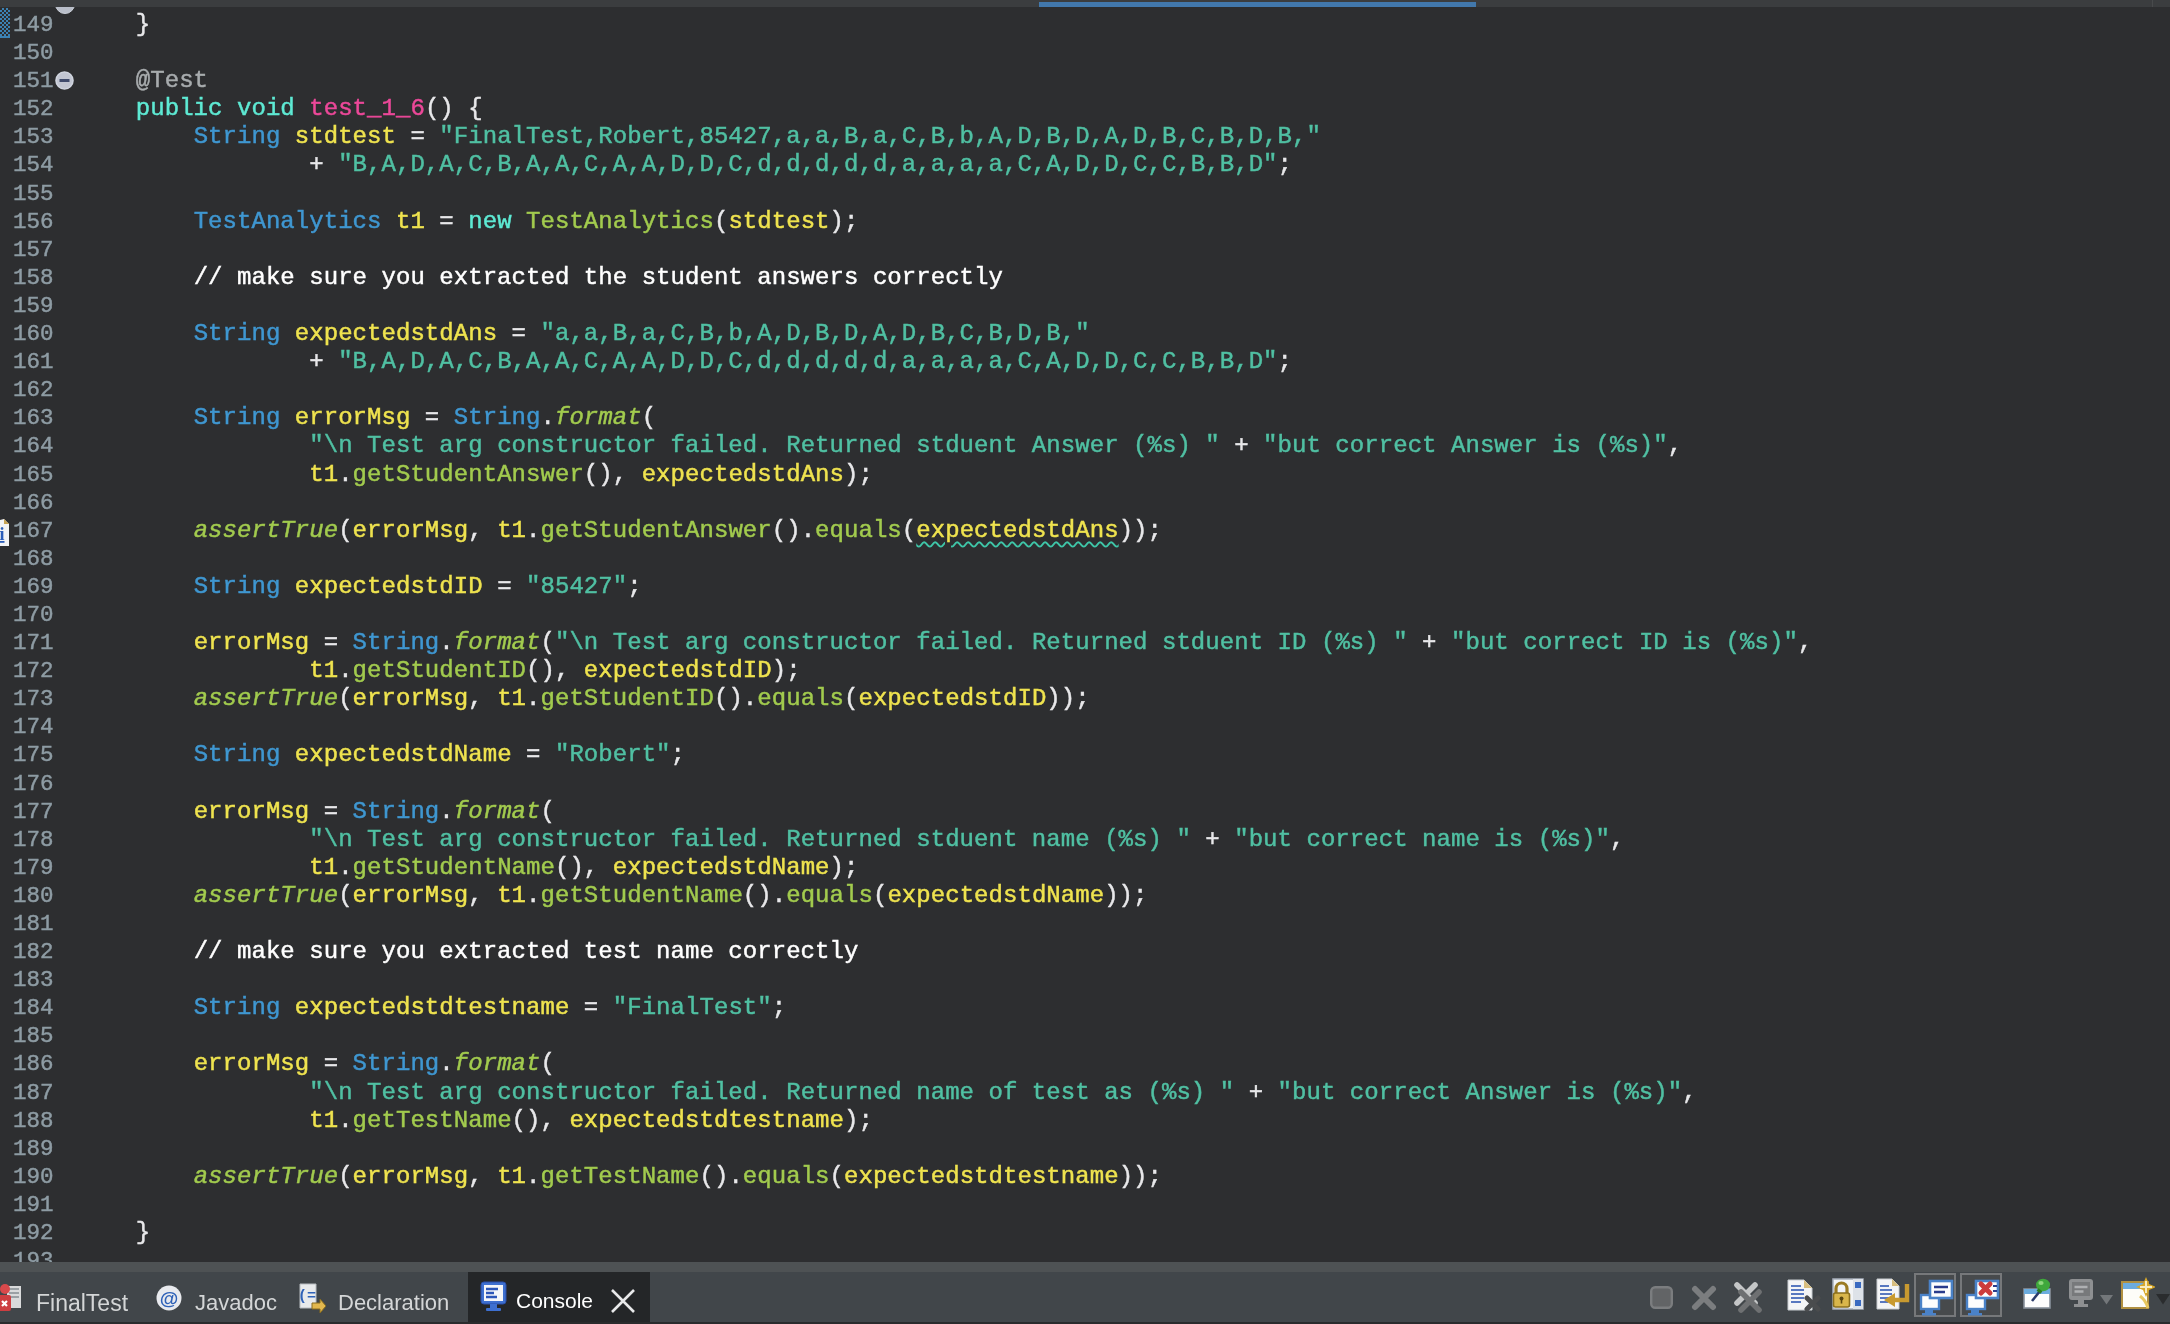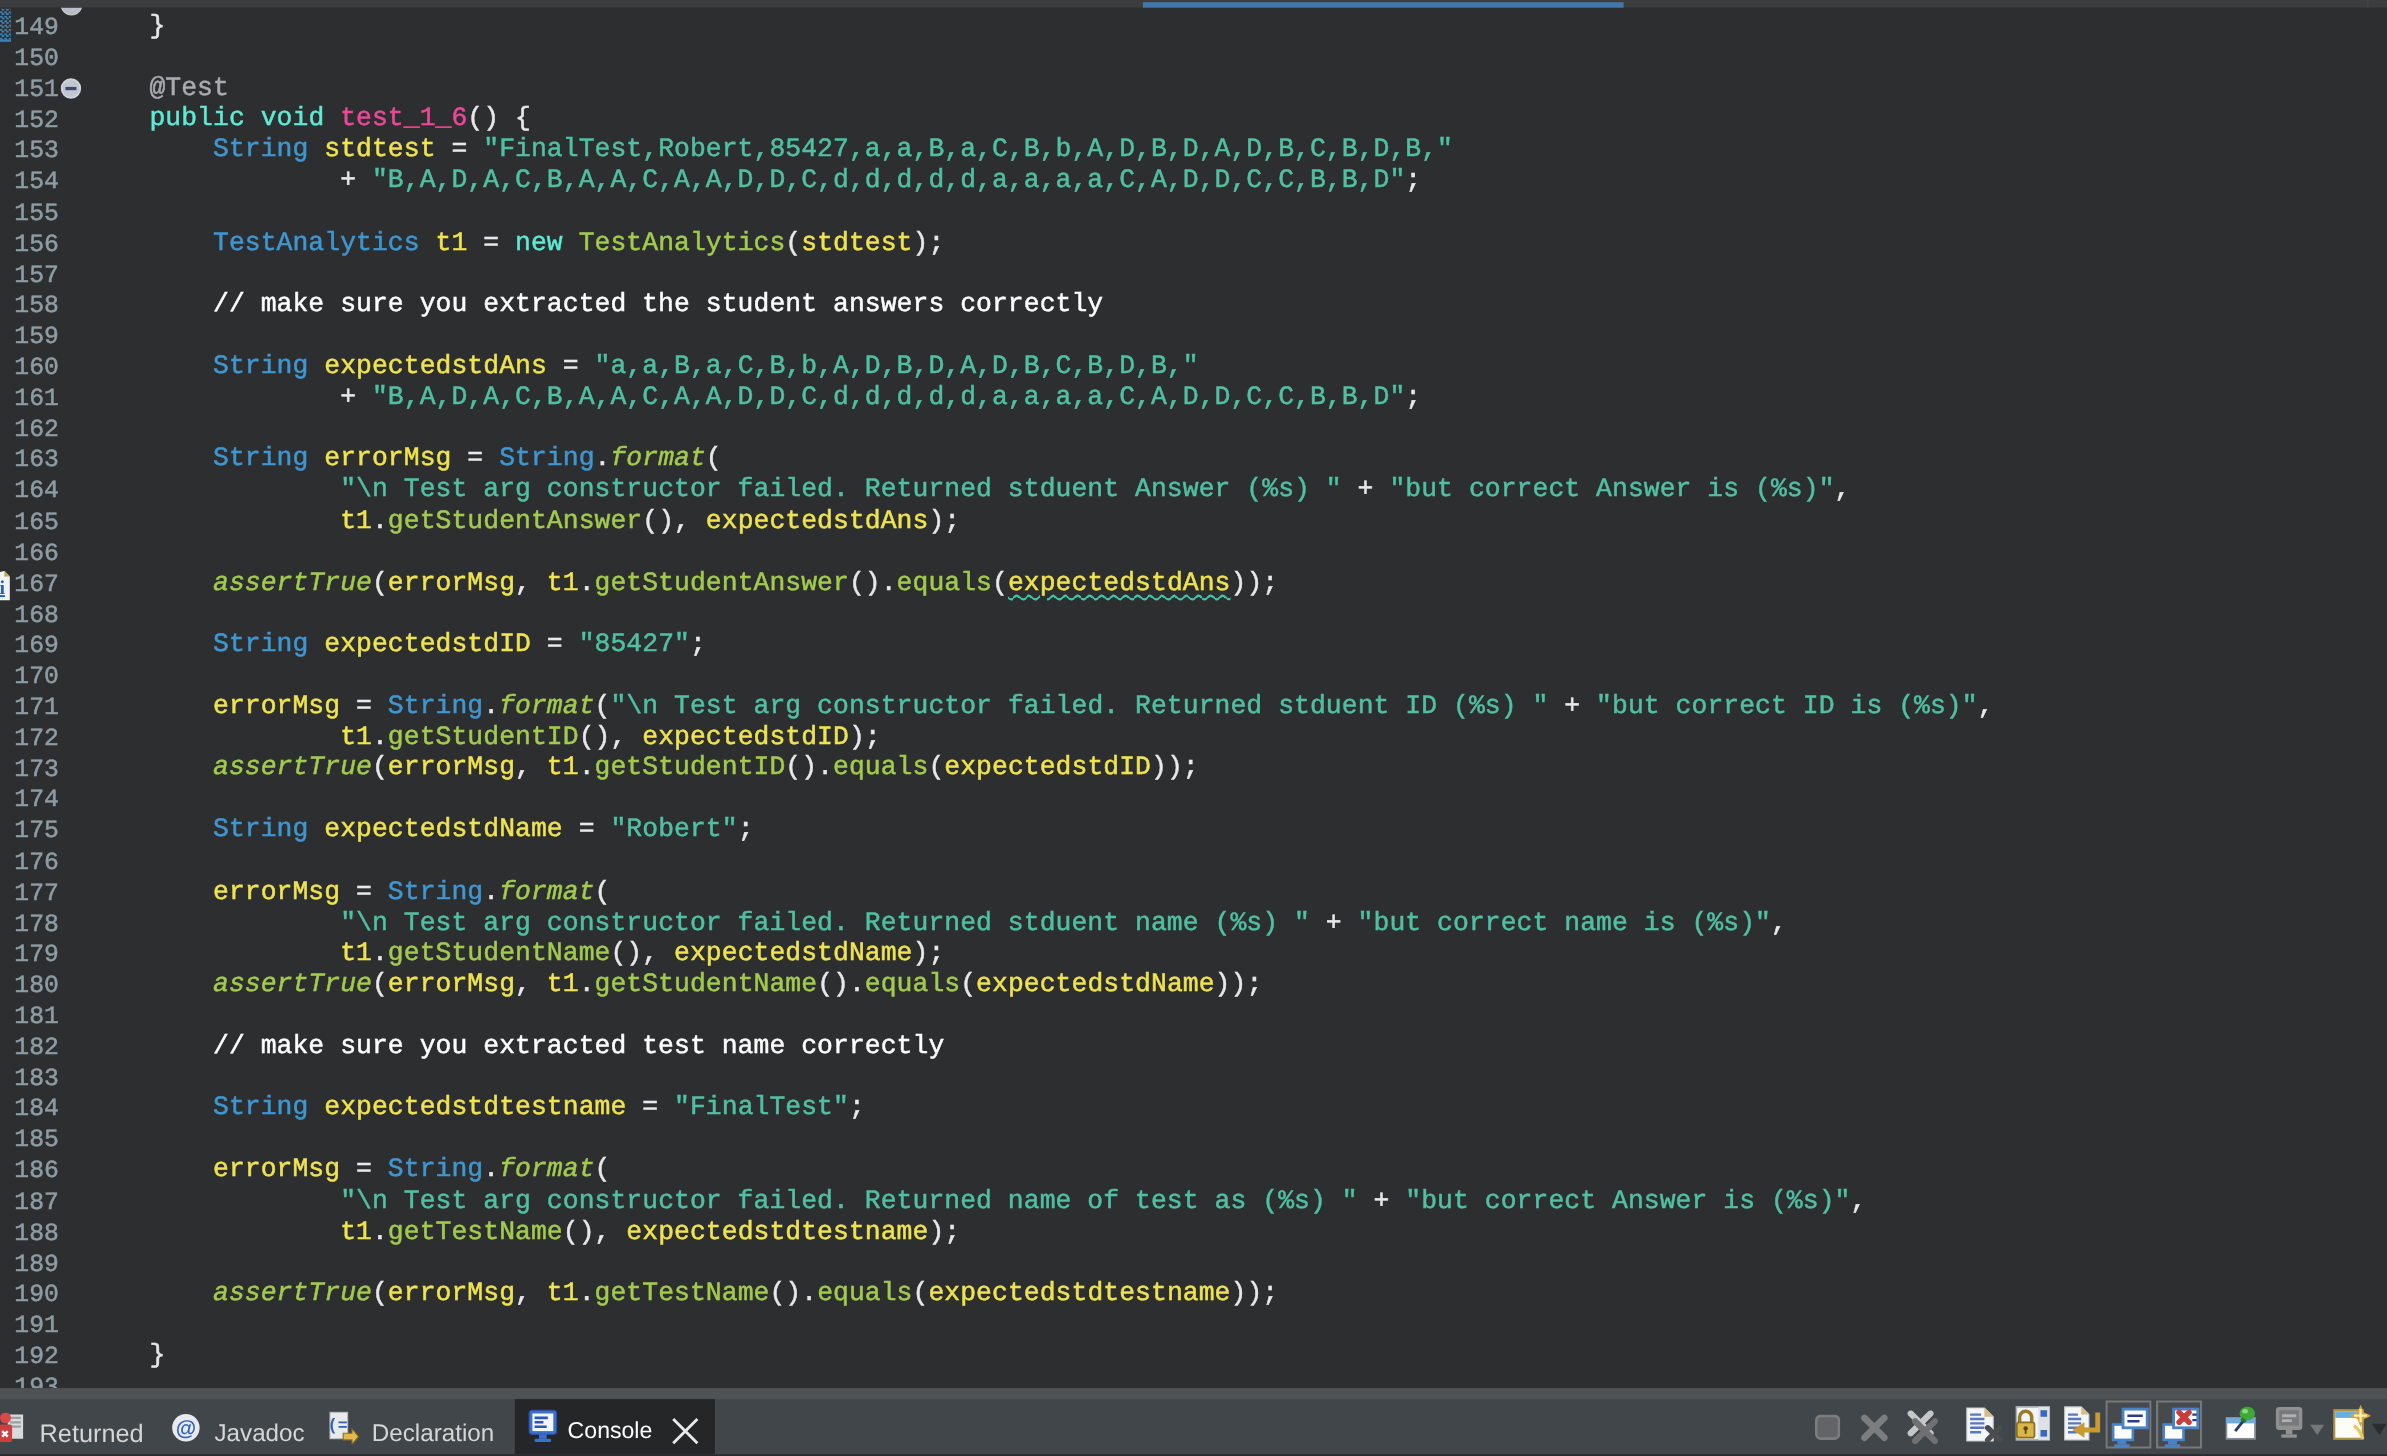--- a/index.html
+++ b/index.html
@@ -145,21 +145,21 @@
 <div id="ctab"></div>
 <div class="dark"></div>
 
 <svg style="left:0;top:22px" width="24" height="28" viewBox="0 0 24 28">
       <path d="M7 2 h14 v22 h-14 z" fill="#D9DADB"></path>
       <path d="M9 5 h10 M9 9 h10 M9 13 h10" stroke="#9AA0A4" stroke-width="2"></path>
       <circle cx="5" cy="5" r="5" fill="#D8494B"></circle>
       <rect x="-2" y="11" width="13" height="16" rx="2" fill="#CD3E41"></rect>
       <path d="M2 17 l5 5 M7 17 l-5 5" stroke="#FFF" stroke-width="2.2"></path>
     </svg>
-<div class="lbl" style="left:36px;top:28px;font-size:23px">Returned</div>
+<div class="lbl" style="left:36px;top:28px;font-size:23px">FinalTest</div>
 <svg style="left:156px;top:23px" width="26" height="26" viewBox="0 0 26 26">
       <circle cx="13" cy="13" r="12.5" fill="#E8EAEE"></circle>
       <text x="13" y="19.5" font-size="19" font-weight="bold" fill="#2F62B8" text-anchor="middle" font-family="Liberation Sans">@</text>
     </svg>
 <div class="lbl" style="left:195px;top:28px;font-size:22px">Javadoc</div>
 <svg style="left:298px;top:21px" width="28" height="30" viewBox="0 0 28 30">
       <path d="M2 1 h16 v24 h-16 z" fill="#E8EAEC" stroke="#B8BCC0"></path>
       <text x="9" y="17" font-size="15" font-weight="bold" fill="#2F62B8" text-anchor="middle" font-family="Liberation Mono">(=</text>
       <path d="M14 20 h8 v-4 l6 7 -6 7 v-4 h-8 z" fill="#E3B84E" stroke="#8A6D1E"></path>
     </svg>

